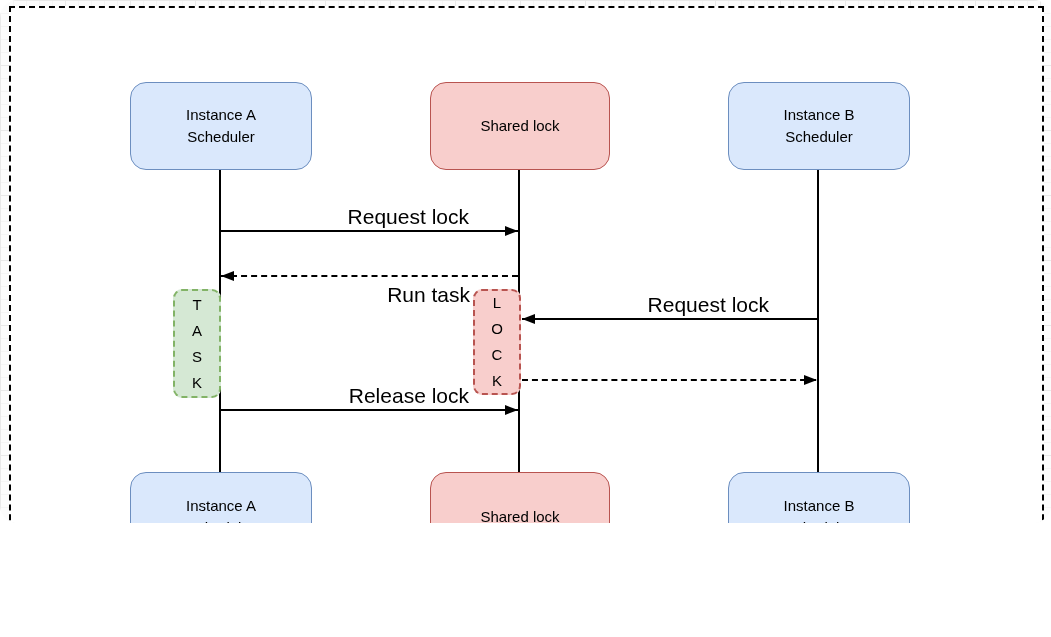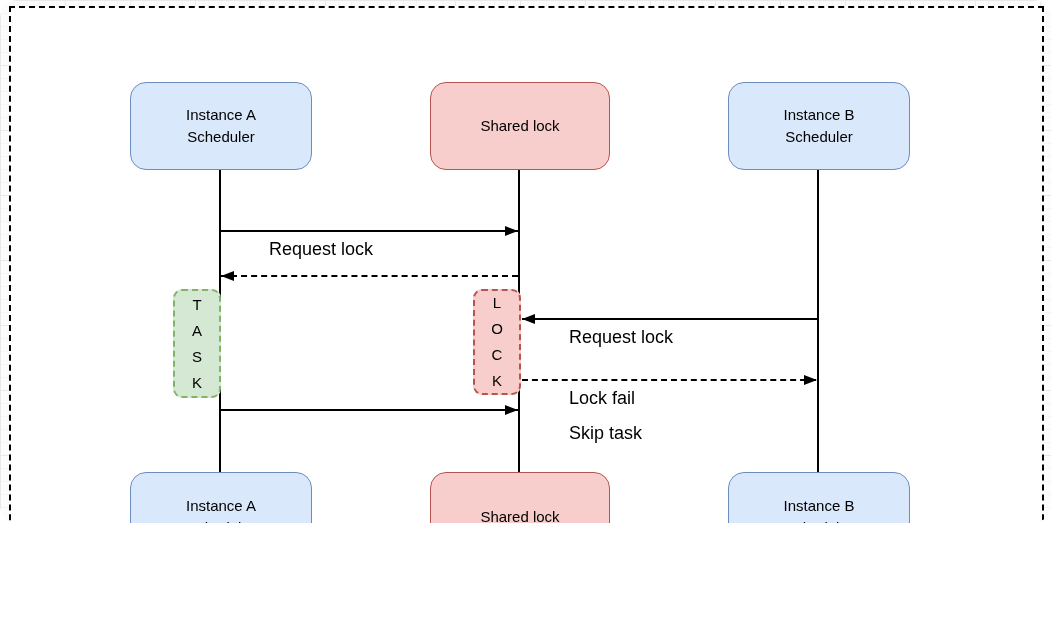--- a/index.html
+++ b/index.html
@@ -58,21 +58,21 @@
   .arrow { position:absolute; width:0; height:0;
            border-top:5px solid transparent; border-bottom:5px solid transparent; }
   .arrow.right { border-left:13px solid #000; }
   .arrow.left  { border-right:13px solid #000; }
   #arrow-req-a   { left:505px; top:226px; }
   #arrow-grant   { left:221px; top:271px; }
   #arrow-req-b   { left:522px; top:314px; }
   #arrow-fail    { left:804px; top:375px; }
   #arrow-release { left:505px; top:405px; }
 
-  .msg-label { position:absolute; width:200px; text-align:left; font-size:18px; line-height:20px;margin-top:32px; }
+  .msg-label { position:absolute; width:200px; text-align:right; font-size:21px; line-height:20px; }
   #label-req-a   { left:269px; top:207px; }
   #label-grant   { left:270px; top:252px; }
   #label-run     { left:270px; top:285px; }
   #label-req-b   { left:569px; top:295px; }
   #label-fail    { left:569px; top:356px; }
   #label-skip    { left:569px; top:391px; }
   #label-release { left:269px; top:386px; }
 
   .activation {
     position:absolute; box-sizing:border-box; border-radius:9px;
@@ -118,32 +118,32 @@
     <span>Instance B
 Scheduler</span>
   </div>
 
   <div class="msg-line" id="line-req-a"></div>
   <div class="arrow right" id="arrow-req-a"></div>
   <div class="msg-label" id="label-req-a">Request lock</div>
 
   <div class="msg-line dashed" id="line-grant"></div>
   <div class="arrow left" id="arrow-grant"></div>
+  <div class="msg-label" id="label-run">Run task</div>
 
   <div class="msg-line" id="line-req-b"></div>
   <div class="arrow left" id="arrow-req-b"></div>
   <div class="msg-label" id="label-req-b">Request lock</div>
 
   <div class="msg-line dashed" id="line-fail"></div>
   <div class="arrow right" id="arrow-fail"></div>
-  <div class="msg-label" id="label-fail">Lock fail</div>
-  <div class="msg-label" id="label-skip">Skip task</div>
 
   <div class="msg-line" id="line-release"></div>
   <div class="arrow right" id="arrow-release"></div>
+  <div class="msg-label" id="label-release">Release lock</div>
 
   <div class="activation" id="act-task">
     <span>T
 A
 S
 K</span>
   </div>
   <div class="activation" id="act-lock">
     <span>L
 O

